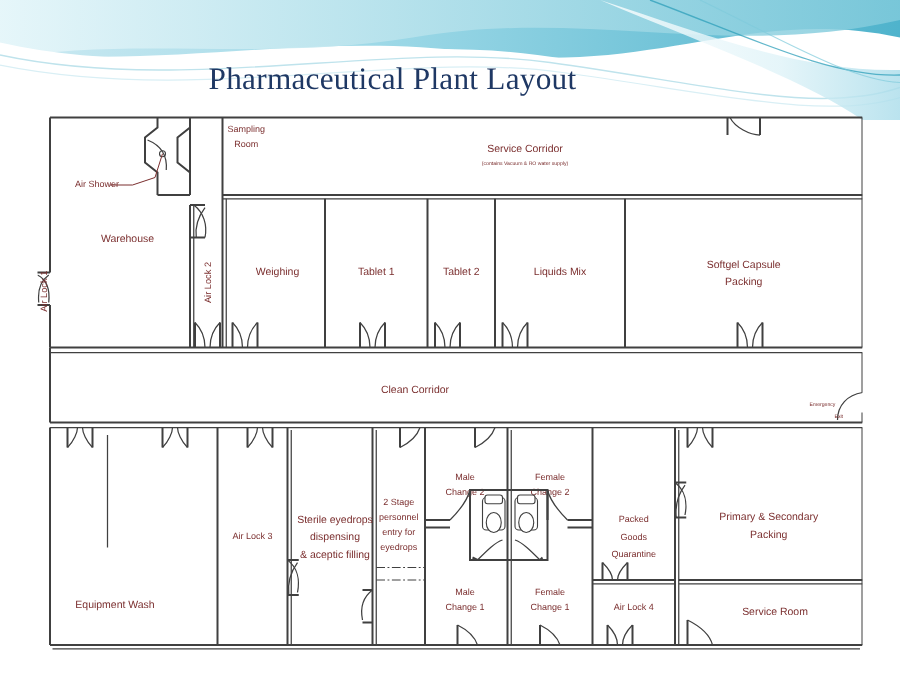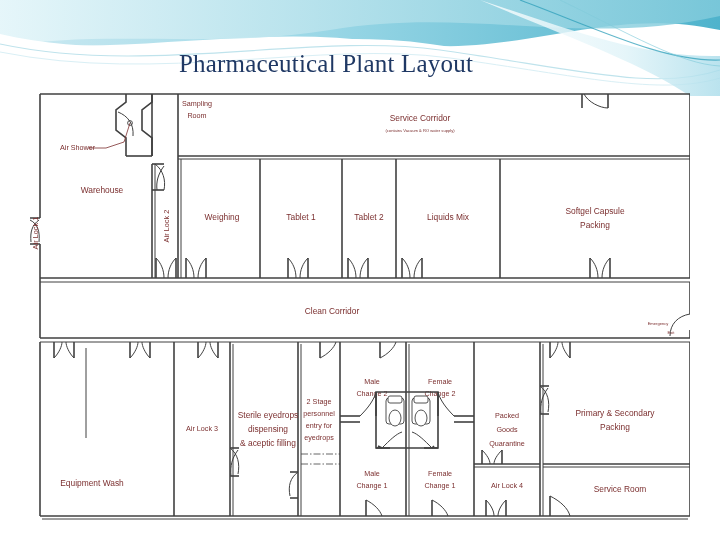--- a/index.html
+++ b/index.html
@@ -18,21 +18,21 @@
   
   #deco {
     position: absolute;
     left: 0; top: 0;
     width: 720px; height: 96px;
     pointer-events: none;
   }
   
   #title {
     position: absolute;
-    left: 12px; top: 50px;
+    left: 0; top: 50px;
     width: 628px;
     text-align: center;
     font-family: "Liberation Serif", serif;
     font-size: 25px;
     color: #1f3864;
     letter-spacing: 0.2px;
     white-space: nowrap;
   }
   
   #plan {

